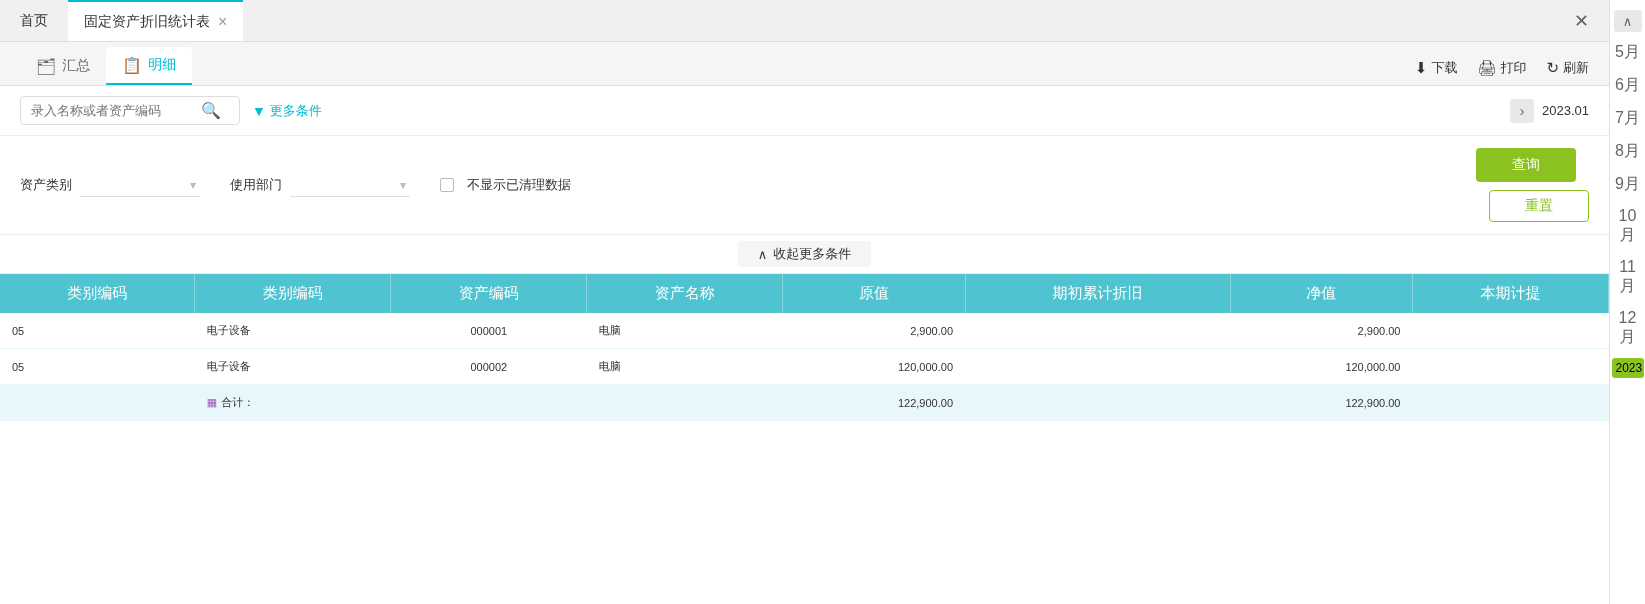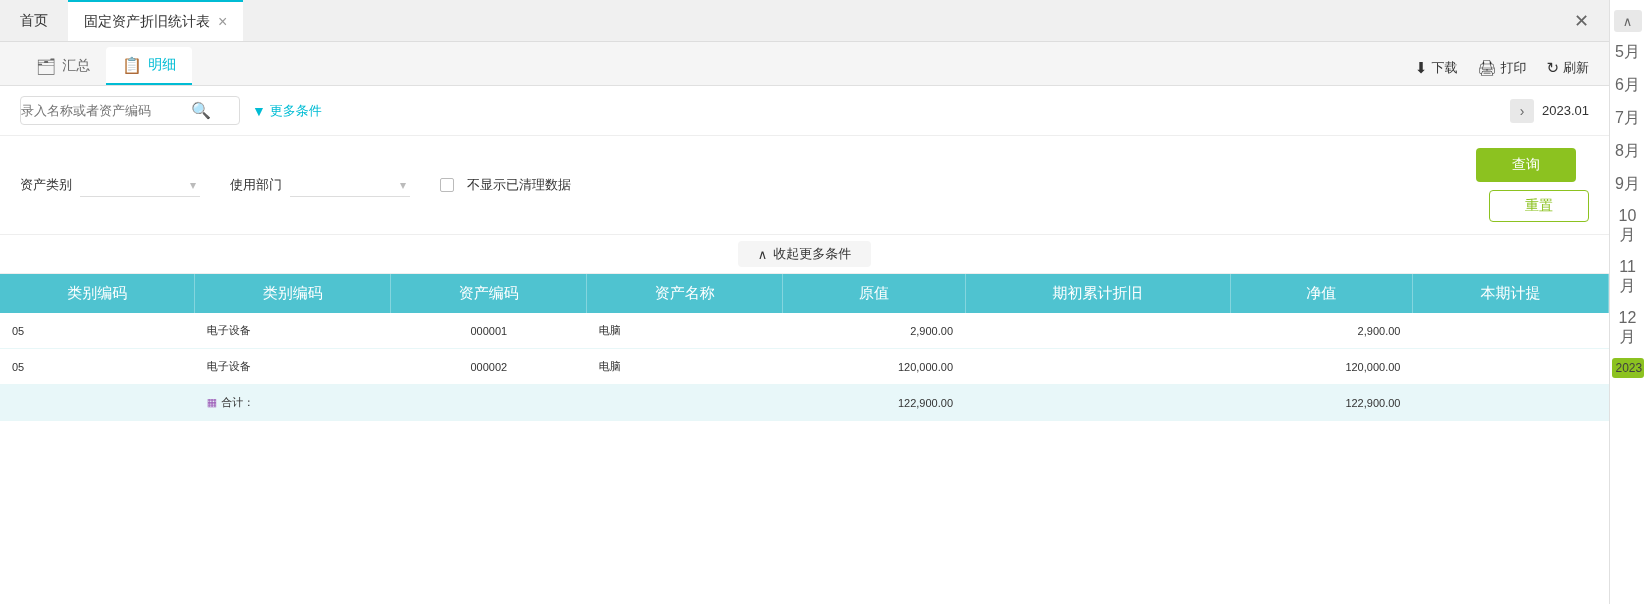--- a/index.html
+++ b/index.html
@@ -119,21 +119,21 @@
       background: #fff;
       border-bottom: 1px solid #eee;
       gap: 12px;
       height: 50px;
     }
     .search-input-wrap {
       display: flex;
       align-items: center;
       border: 1px solid #ddd;
       border-radius: 4px;
-      padding: 4px 0;
+      padding: 4px 10px;
       width: 220px;
       background: #fff;
     }
     .search-input-wrap input {
       border: none;
       outline: none;
       font-size: 13px;
       color: #999;
       width: 170px;
       background: transparent;
@@ -337,21 +337,21 @@
       display: flex;
       align-items: center;
       justify-content: center;
       cursor: pointer;
       font-size: 13px;
       color: #666;
       margin: 2px 0;
     }
     .sidebar-year-badge {
       background: #8cc220;
-      color: #404040;
+      color: #000000;
       font-size: 12px;
       padding: 3px 4px;
       border-radius: 3px;
       width: 32px;
       text-align: center;
       margin-top: 2px;
     }
   </style>
 </head>
 <body>

